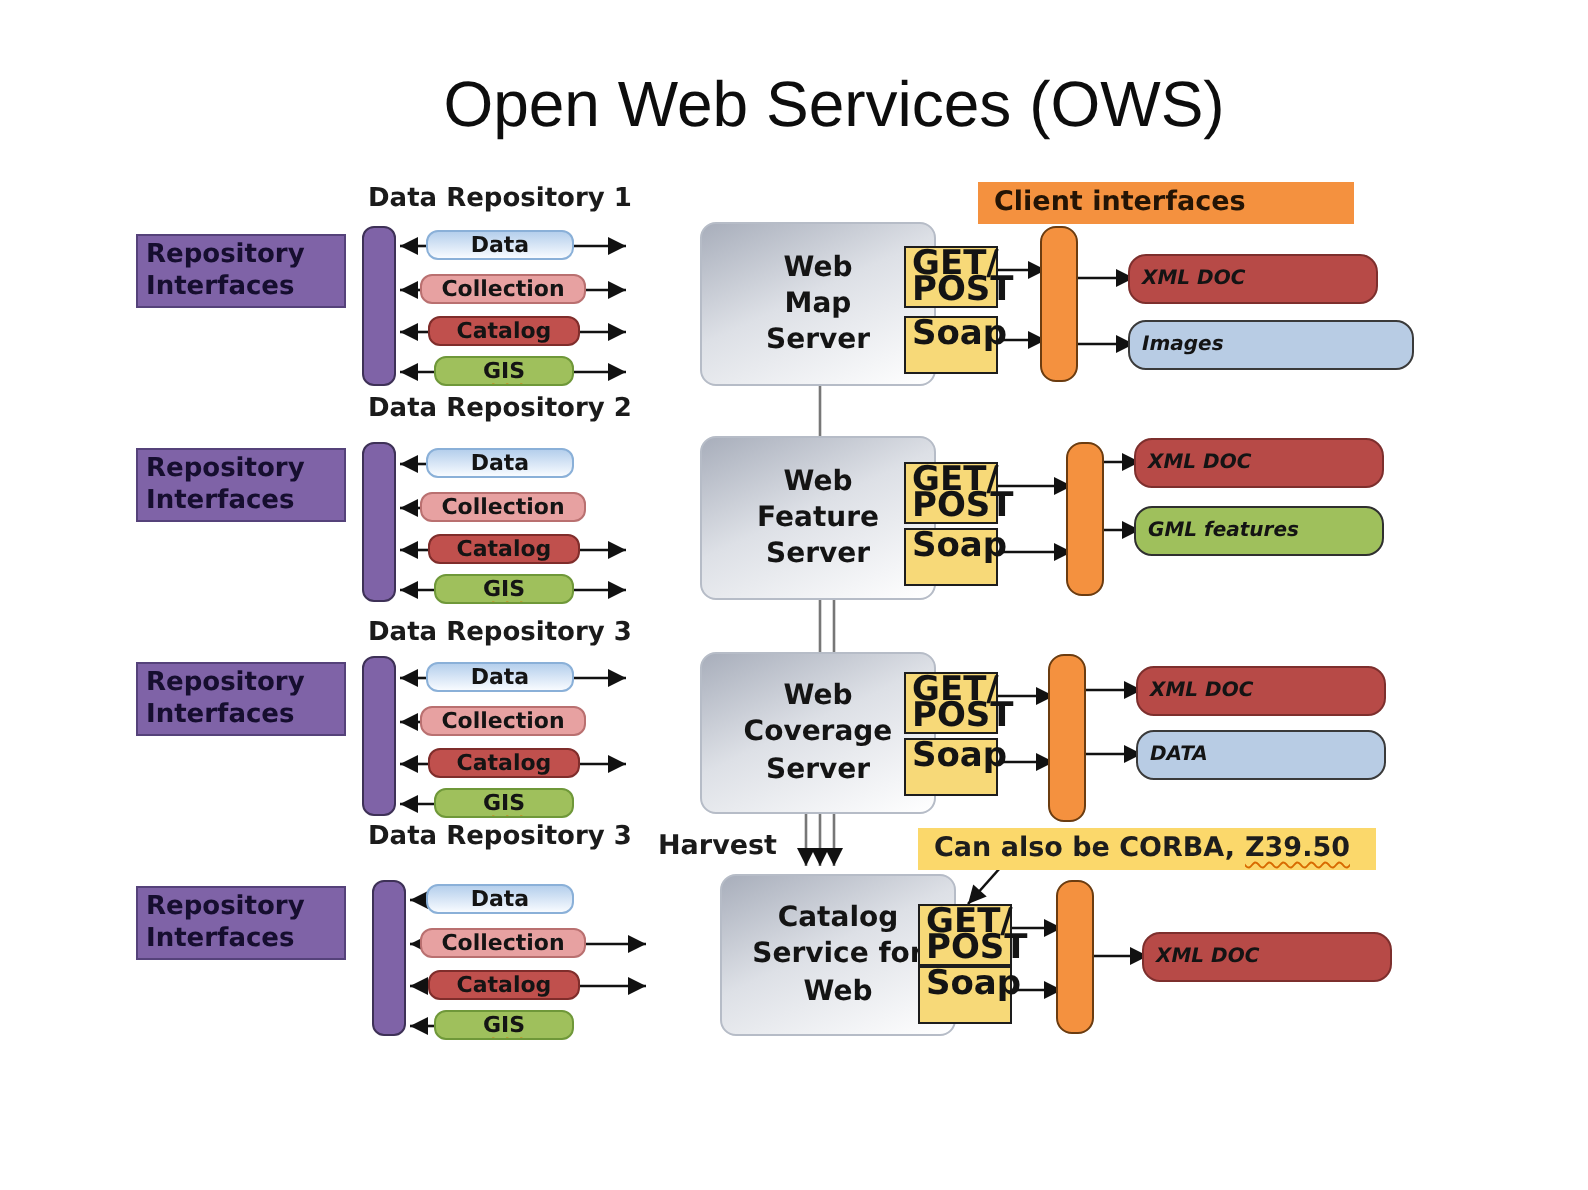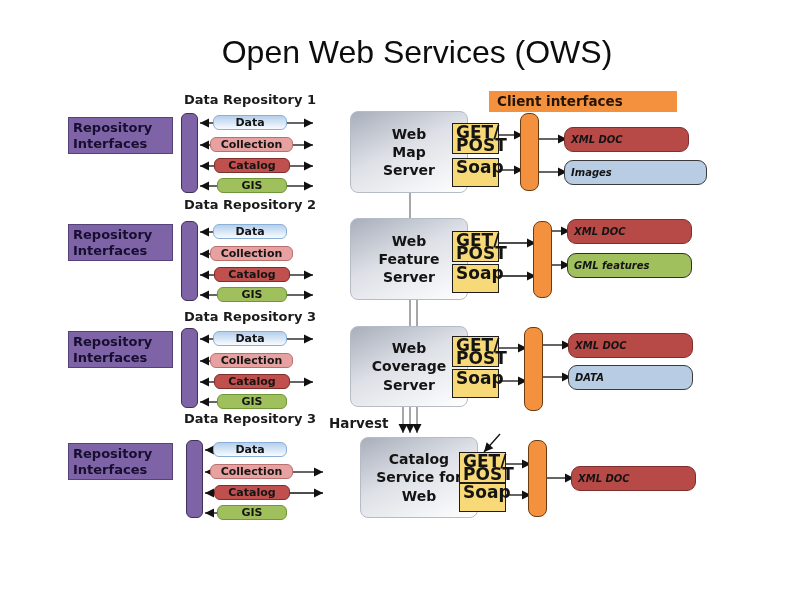--- a/index.html
+++ b/index.html
@@ -141,20 +141,21 @@
       <polygon points="410,433 414.5,424 405.5,424" fill="#111"></polygon>
       <line x1="417" y1="300" x2="417" y2="433" stroke="#777" stroke-width="1.3"></line>
       <polygon points="417,433 421.5,424 412.5,424" fill="#111"></polygon>
       <line x1="403" y1="407" x2="403" y2="433" stroke="#777" stroke-width="1.3"></line>
       <polygon points="403,433 407.5,424 398.5,424" fill="#111"></polygon>
       <line x1="500" y1="434" x2="484" y2="452" stroke="#111" stroke-width="1.3"></line>
       <polygon points="484,452 493.3426164835457,448.26295340658174 486.6159326153928,442.2836788571124" fill="#111"></polygon>
     </svg>
   <div class="box header-orange" style="left:489px;top:91px;width:188px;height:21px;">Client interfaces</div>
   <div class="box harvest" style="left:329px;top:415px;">Harvest</div>
+  <div class="box note-yellow" style="left:459px;top:414px;width:229px;height:21px;"><span>Can also be CORBA,</span><span class="sq" style="margin-left:5px;">Z39.50</span></div>
   <div id="rows">
       <div class="box repo-label" style="left: 184px; top: 92px;">Data Repository 1</div>
       <div class="box iface-box" style="left: 68px; top: 117px; width: 105px; height: 37px;">Repository
 Interfaces</div>
       <div class="box vbar" style="left: 181px; top: 113px; width: 17px; height: 80px;"></div>
       <div class="box stack stack-data" style="left: 213px; top: 115px; width: 74px; height: 15px;">Data</div>
       <div class="box stack stack-collection" style="left: 210px; top: 137px; width: 83px; height: 15px;">Collection</div>
       <div class="box stack stack-catalog" style="left: 214px; top: 158px; width: 76px; height: 15px;">Catalog</div>
       <div class="box stack stack-gis sq" style="left: 217px; top: 178px; width: 70px; height: 15px;">GIS</div>
       <div class="box server" style="left: 310px; top: 111px; width: 118px; height: 82px;">Web

